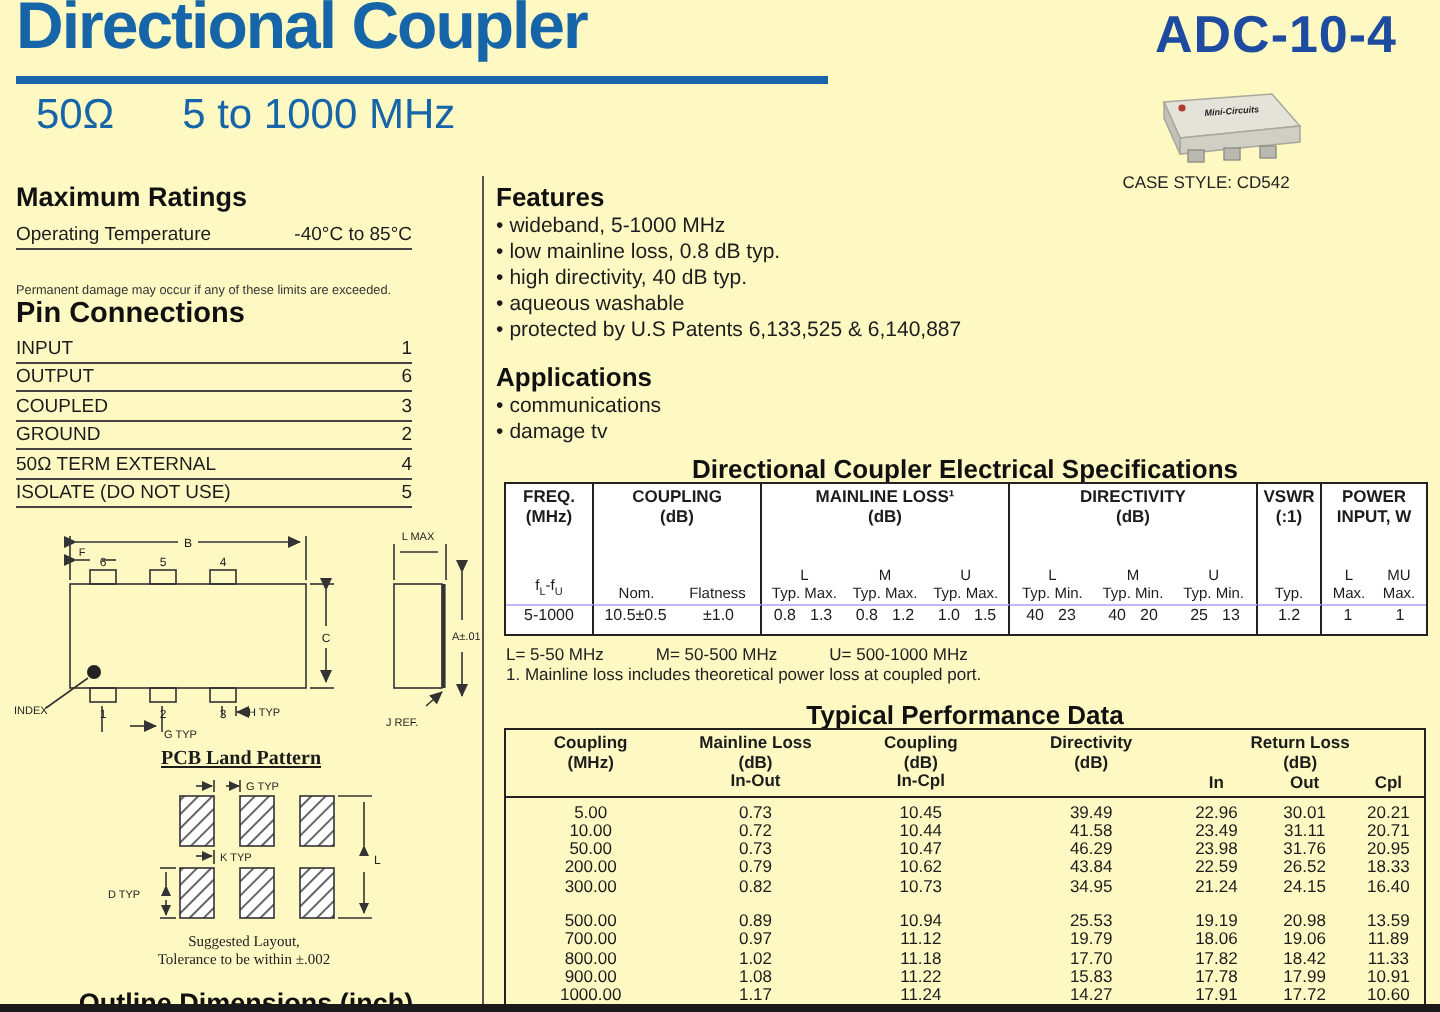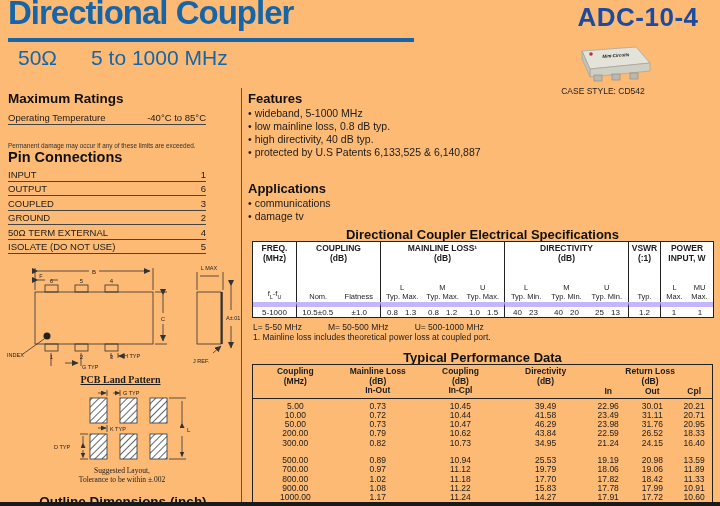--- a/index.html
+++ b/index.html
@@ -1,16 +1,16 @@
 <!DOCTYPE html>
 <html><head>
 <meta charset="utf-8">
 <style>
   html,body{margin:0;padding:0;background:#888;}
-  .page{position:relative;width:720px;height:506px;background:#fdba74;overflow:hidden;
+  .page{position:relative;width:720px;height:506px;background:#fef9c3;overflow:hidden;
         font-family:"Liberation Sans",sans-serif;color:#1c1c1c;}
   
   .title{position:absolute;left:8px;top:-6px;font-size:33px;font-weight:bold;color:#1565a8;
          letter-spacing:-1px;white-space:nowrap;}
   .blue-rule{position:absolute;left:8px;top:38px;width:406px;height:4px;background:#1565a8;}
   .subtitle{position:absolute;left:18px;top:46px;font-size:21px;color:#1565a8;}
   .subtitle .range{margin-left:34px;}
   .model{position:absolute;left:558px;top:2px;width:160px;text-align:center;font-size:26px;
          font-weight:bold;color:#1c4b9f;letter-spacing:0.5px;}
   .pkg{position:absolute;left:566px;top:41px;}
@@ -42,22 +42,22 @@
   
   .spec-table{position:absolute;left:252px;top:241px;border:1px solid #222;display:grid;
         grid-template-columns:44px 84px 124px 124px 32px 52px;background:#fff;}
   .spec-h{border-right:1px solid #222;height:60px;box-sizing:border-box;padding:2px 1px 1px 1px;
         display:flex;flex-direction:column;justify-content:space-between;}
   .spec-h:nth-child(6){border-right:none;}
   .g-label{text-align:center;font-weight:bold;font-size:8.5px;line-height:9.5px;}
   .g-sub{font-size:7.5px;line-height:8.5px;}
   .bands{display:flex;align-items:flex-end;}
   .band{flex:1;text-align:center;font-size:7.5px;line-height:8.5px;}
-  .spec-d{border-right:1px solid #222;border-top:5px solid #c4b5fd;height:15px;box-sizing:border-box;
-        font-size:8px;display:flex;align-items:flex-end;}
+  .spec-d{border-right:1px solid #222;border-top:1px solid #c4b5fd;height:15px;box-sizing:border-box;
+        font-size:8px;display:flex;align-items:flex-start;}
   .spec-d:nth-child(12){border-right:none;}
   .spec-d .solo{flex:1;text-align:center;}
   .pair{display:flex;justify-content:center;gap:7px;}
   sub.fsub{font-size:5.5px;}
   .legend{position:absolute;left:253px;top:322px;font-size:8.5px;color:#222;}
   .legend span{margin-right:26px;}
   .footnote{position:absolute;left:253px;top:332px;font-size:8.5px;color:#222;}
   
   .perf{position:absolute;left:252px;top:364px;width:461px;border-collapse:collapse;
         border:1px solid #222;table-layout:fixed;}
@@ -258,20 +258,23 @@
   <div>
       <span class="bullet">•</span><span>wideband, 5-1000 MHz</span>
     </div>
       <div>
       <span class="bullet">•</span><span>low mainline loss, 0.8 dB typ.</span>
     </div>
       <div>
       <span class="bullet">•</span><span>high directivity, 40 dB typ.</span>
     </div>
       <div>
+      <span class="bullet">•</span><span>aqueous washable</span>
+    </div>
+      <div>
       <span class="bullet">•</span><span>protected by U.S Patents 6,133,525 &amp; 6,140,887</span>
     </div>
     </div>
 
   <div class="sec-heading" style="left:248px;top:181px;font-size:13px;">Applications</div>
   <div class="feat-list" style="top:197px;">
 
   <div>
       <span class="bullet">•</span><span>communications</span>
     </div>

